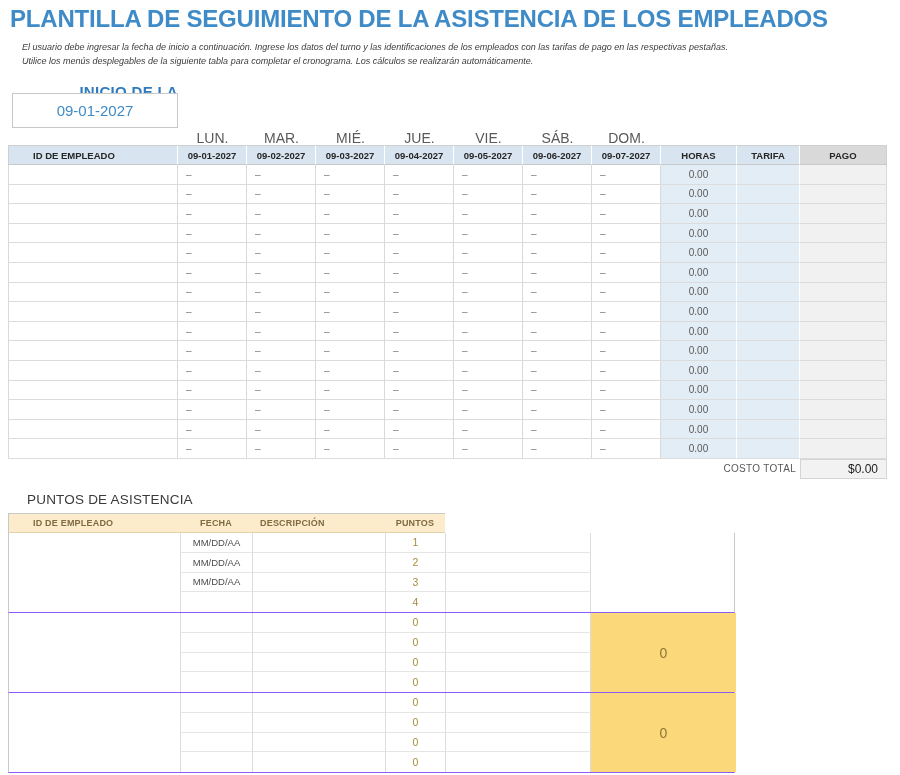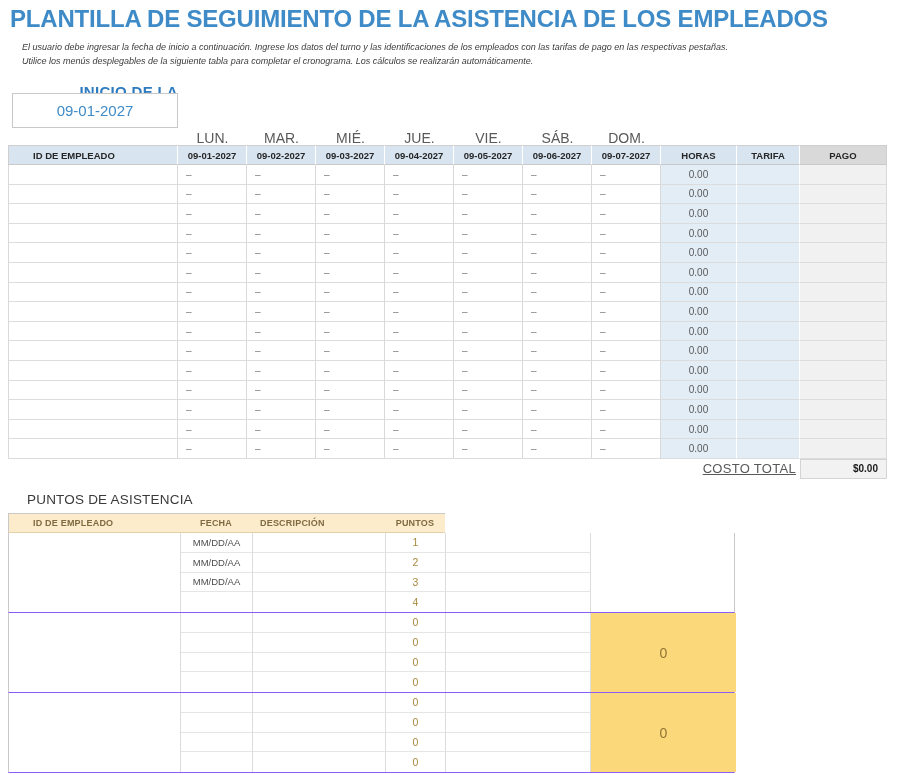--- a/index.html
+++ b/index.html
@@ -31,23 +31,23 @@
   .sbody { grid-auto-rows:19.6px; }
   .cell { border-right:1px solid #d9d9d9; border-bottom:1px solid #dcdcdc;
           display:flex; align-items:center; font-size:10px; }
   .c-emp { border-left:1px solid #d9d9d9; }
   .c-shift { color:#7f7f7f; padding-left:8px; }
   .c-hours { background:#e3edf6; border-right-color:#ffffff; justify-content:center; color:#595959; }
   .c-rate { background:#e3edf6; border-right-color:#ffffff; }
   .c-pay { background:#f1f1f1; border-right-color:#d9d9d9; }
   .total-row { display:grid; grid-template-columns:792px 87px; height:20px; }
   .total-label { display:flex; align-items:center; justify-content:flex-end; padding-right:4px;
-                 font-size:13px; color:#595959; letter-spacing:0.3px;text-decoration:underline; }
+                 font-size:10px; color:#595959; letter-spacing:0.3px; }
   .total-value { background:#f2f2f2; border:1px solid #d4d4d4; display:flex; align-items:center;
-                 justify-content:flex-end; padding-right:8px; font-size:10px; font-weight:bold; color:#1a1a1a; }
+                 justify-content:flex-end; padding-right:8px; font-size:12px; font-weight:normal; color:#1a1a1a; }
 
   
   .points-title { position:absolute; left:10px; top:492px; font-size:13.5px; color:#3a3a3a;
                   letter-spacing:0.2px;margin-left:17px; }
   .points { position:absolute; left:8px; top:513px; width:727px; }
   .pgrid { display:grid; grid-template-columns:172px 72px 133px 60px 145px 145px; }
   .phead { height:20px; }
   .pcell-h { background:#fdeccb; border-top:1px solid #c9c9c9; border-bottom:1px solid #e0d2ab;
              font-size:9px; font-weight:bold; color:#7f6a41; display:flex; align-items:center;
              justify-content:center; letter-spacing:0.2px; }

